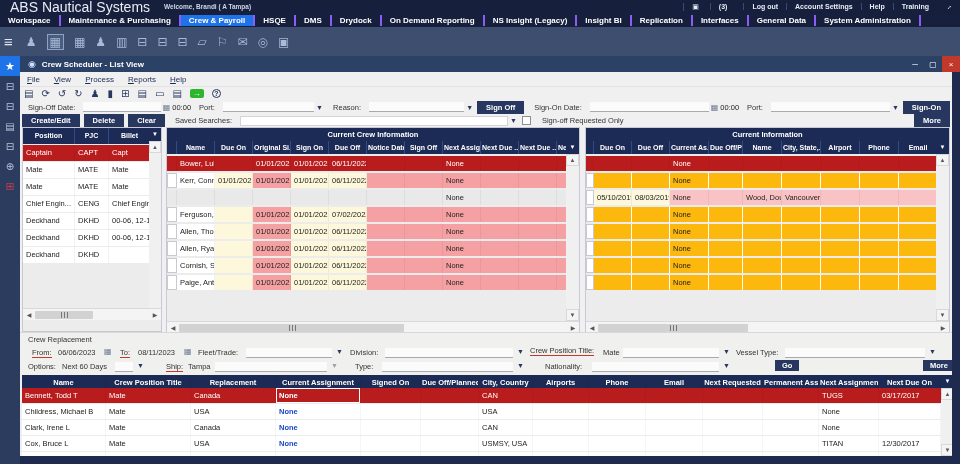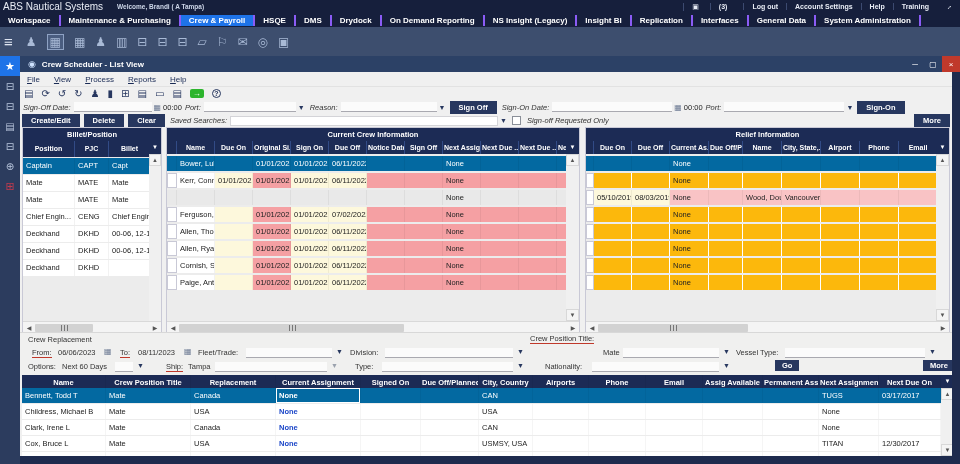--- a/index.html
+++ b/index.html
@@ -2,21 +2,21 @@
 <html><head>
 <meta charset="utf-8">
 <style>
   html,body{margin:0;padding:0;background:#10182e;}
   *{box-sizing:border-box;font-family:"Liberation Sans","DejaVu Sans",sans-serif;}
   .screen{position:relative;width:960px;height:464px;overflow:hidden;background:#1e2b4e;}
 
   
   .topbar{position:absolute;left:0;top:0;width:960px;height:27px;background:#161f3c;color:#fff;}
   .brandrow{position:absolute;left:0;top:0;right:0;height:13px;display:flex;align-items:center;}
-  .brand{font-size:10px;color:#e8ecf5;margin-left:3px;}
+  .brand{font-size:14px;color:#e8ecf5;margin-left:10px;}
   .welcome{font-size:6.5px;color:#cdd6e8;margin-left:14px;font-weight:700;}
   .toplinks{margin-left:auto;display:flex;align-items:center;height:13px;}
   .toplinks span{font-size:7px;font-weight:700;color:#e8ecf5;padding:0 8px;border-left:1px solid #3c4a70;cursor:default;}
   .cartwrap{display:flex;align-items:center;border-left:1px solid #3c4a70;padding:0 8px;}
   .cart-glyph{color:#cfd8ea;font-size:8px;}
   .cart-count{color:#f5d21f;font-size:7px;font-weight:700;margin-left:3px;}
   .expand{font-size:9px;color:#fff;transform:rotate(-45deg);padding:0 6px;}
   .navrow{position:absolute;left:0;top:13px;right:0;height:14px;display:flex;align-items:center;}
   .navrow span{font-size:8px;font-weight:700;color:#fff;padding:1px 8px;border-right:2px solid #8b5cf6;white-space:nowrap;cursor:default;}
   .navrow span.active{background:#1e73e8;}
@@ -49,42 +49,42 @@
   .menubar span::first-letter{text-decoration:underline;}
   .wintools{position:absolute;left:0;top:31px;right:8px;height:13px;display:flex;align-items:center;}
   .wintools span{color:#27375f;font-size:10px;margin:0 4px;cursor:default;}
   .wintools span.green{background:#2db52d;color:#fff;border-radius:2px;font-size:8px;padding:0 3px;}
   .wintools span.help{border:1px solid #27375f;border-radius:50%;font-size:7px;width:9px;height:9px;display:inline-flex;align-items:center;justify-content:center;font-weight:700;}
 
   
   .frow{position:absolute;left:0;right:8px;display:flex;align-items:center;font-size:7.5px;color:#333;}
   .frow1{top:44px;height:14px;}
   .frow2{top:58px;height:13px;}
-  .lbl{white-space:nowrap;margin:0 3px;font-style:italic;}
+  .lbl{white-space:nowrap;margin:0 8px;}
   .uline{display:inline-block;height:10px;background:#fbfbfb;border-bottom:1px solid #a9a9b0;}
   .chev{color:#27375f;font-size:7px;margin:0 2px;}
   .chev.gray{color:#9aa1ad;}
   .cal{color:#6a7892;font-size:8px;margin:0 2px;}
   .timetxt{font-size:7.5px;color:#222;}
   .navybtn{background:#27375f;color:#fff;font-weight:700;font-size:7.5px;border:none;padding:2px 9px;margin:0 2px;cursor:default;white-space:nowrap;}
   .cb{width:9px;height:9px;background:#fff;border:1px solid #8a8f98;display:inline-block;margin:0 3px;}
 
   
   .panel{position:absolute;top:71px;height:205px;background:#ececec;border:1px solid #c9c9d6;}
   .p-billet{left:2px;width:140px;}
   .p-crew{left:146px;width:414px;}
   .p-relief{left:565px;width:365px;}
   .ptitle{height:13px;background:#1c2b55;color:#fff;font-size:7.5px;font-weight:700;text-align:center;line-height:13px;}
   .pbody{position:relative;height:180px;background:#ececec;overflow:hidden;}
   .tgrid{position:absolute;left:0;top:0;}
   .trow{display:flex;height:15px;margin-bottom:2px;}
   .tcell{height:100%;overflow:hidden;white-space:nowrap;font-size:7.5px;line-height:15px;padding:0 3px;background:#fff;color:#222;border-right:1px solid rgba(0,0,0,0.05);}
   .thead{height:13px;margin-bottom:2px;}
   .thead .tcell{background:#1c2b55;color:#fff;font-weight:700;font-size:7px;text-align:center;line-height:13px;border-right:1px solid #324b86;padding:0 1px;}
-  .row-sel .tcell{background:#0369a1;color:#fff;}
+  .row-sel .tcell{background:#b91c1c;color:#fff;}
   .row-gray .tcell{background:#e9e9e9;}
   .row-orange .tcell{background:#fcb80c;border-right:1px solid #fff;}
   .k-hdr{background:#fff !important;border:1px solid #c9c9d6 !important;padding:0;}
   .k-cream{background:#fdf8dc;}
   .k-pink{background:#f5a0a3;}
   .k-pink2{background:#f9c3c5;}
   .k-link{color:#1b46c8;font-weight:700;}
   .k-focus{font-weight:700;box-shadow:inset 0 0 0 1px #fff;}
   .rail{position:absolute;right:0;top:0;bottom:0;width:13px;display:flex;flex-direction:column;align-items:stretch;}
   .colchooser{height:13px;background:#1c2b55;color:#fff;font-size:6px;text-align:center;line-height:13px;}
@@ -241,21 +241,20 @@
       <button class="navybtn">Clear</button>
       <span class="lbl">Saved Searches:</span>
       <span class="uline" style="width:268px;background:#fff;border:1px solid #d4d4d8;"></span>
       <span class="chev">▼</span>
       <span class="cb"></span>
       <span class="lbl">Sign-off Requested Only</span>
       <button class="navybtn" style="margin-left:auto;">More</button>
     </div>
 
     <div class="panel p-billet">
-      <div class="ptitle">Billet/Position</div>
       <div class="pbody">
         <div class="tgrid billet-grid">
             <div class="trow thead">
               <div class="tcell" style="width:52px">Position</div>
               <div class="tcell" style="width:34px">PJC</div>
               <div class="tcell" style="width:42px">Billet</div>
             </div>
             <div class="trow row-sel">
               <div class="tcell" style="width:52px">Captain</div>
               <div class="tcell" style="width:34px">CAPT</div>
@@ -444,21 +443,21 @@
         </div>
       </div>
       <div class="hscroll">
         <span class="hs-btn">◀</span>
         <span class="hs-thumb" style="width:225px;"></span>
         <span class="hs-btn" style="margin-left:auto;">▶</span>
       </div>
     </div>
 
     <div class="panel p-relief">
-      <div class="ptitle">Relief Information</div>
+      <div class="ptitle">Current Information</div>
       <div class="pbody">
         <div class="tgrid">
             <div class="trow thead">
               <div class="tcell" style="width:8px"></div>
               <div class="tcell" style="width:38px">Due On</div>
               <div class="tcell" style="width:38px">Due Off</div>
               <div class="tcell" style="width:39px">Current As...</div>
               <div class="tcell" style="width:34px">Due Off/Pl...</div>
               <div class="tcell" style="width:39px">Name</div>
               <div class="tcell" style="width:39px">City, State,...</div>
@@ -585,21 +584,21 @@
       <span class="abs cal" style="left:82px;top:14px;">▦</span>
       <span class="abs req" style="left:100px;top:15px;">To:</span>
       <span class="abs" style="left:118px;top:15px;">08/11/2023</span>
       <span class="abs cal" style="left:162px;top:14px;">▦</span>
       <span class="abs" style="left:178px;top:15px;">Fleet/Trade:</span>
       <span class="abs uline" style="left:226px;top:15px;width:86px;"></span>
       <span class="abs chev" style="left:314px;top:15px;">▼</span>
       <span class="abs" style="left:330px;top:15px;">Division:</span>
       <span class="abs uline" style="left:365px;top:15px;width:128px;"></span>
       <span class="abs chev" style="left:495px;top:15px;">▼</span>
-      <span class="abs req" style="left:510px;top:1px;">Crew Position Title:</span>
+      <span class="abs req" style="left:510px;top:13px;">Crew Position Title:</span>
       <span class="abs" style="left:583px;top:15px;">Mate</span>
       <span class="abs uline" style="left:603px;top:15px;width:96px;"></span>
       <span class="abs chev" style="left:701px;top:15px;">▼</span>
       <span class="abs" style="left:716px;top:15px;">Vessel Type:</span>
       <span class="abs uline" style="left:765px;top:15px;width:140px;"></span>
       <span class="abs chev" style="left:907px;top:15px;">▼</span>
 
       <span class="abs" style="left:8px;top:29px;">Options:</span>
       <span class="abs" style="left:42px;top:29px;">Next 60 Days</span>
       <span class="abs uline" style="left:95px;top:29px;width:18px;"></span>
@@ -623,21 +622,21 @@
           <div class="tcell" style="width:84px">Name</div>
           <div class="tcell" style="width:85px">Crew Position Title</div>
           <div class="tcell" style="width:85px">Replacement</div>
           <div class="tcell" style="width:85px">Current Assignment</div>
           <div class="tcell" style="width:60px">Signed On</div>
           <div class="tcell" style="width:58px">Due Off/Planned ...</div>
           <div class="tcell" style="width:54px">City, Country</div>
           <div class="tcell" style="width:56px">Airports</div>
           <div class="tcell" style="width:57px">Phone</div>
           <div class="tcell" style="width:57px">Email</div>
-          <div class="tcell" style="width:60px">Assig Available</div>
+          <div class="tcell" style="width:60px">Next Requested</div>
           <div class="tcell" style="width:56px">Permanent Assig...</div>
           <div class="tcell" style="width:60px">Next Assignment</div>
           <div class="tcell" style="width:62px">Next Due On</div>
         </div>
         <div class="trow row-sel">
           <div class="tcell" style="width:84px">Bennett, Todd T</div>
           <div class="tcell" style="width:85px">Mate</div>
           <div class="tcell" style="width:85px">Canada</div>
           <div class="tcell k-focus" style="width:85px">None</div>
           <div class="tcell" style="width:60px"></div>

